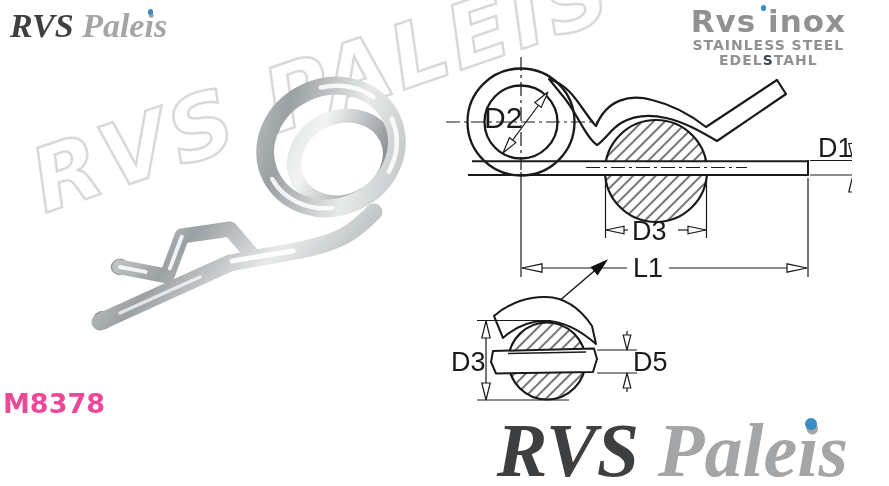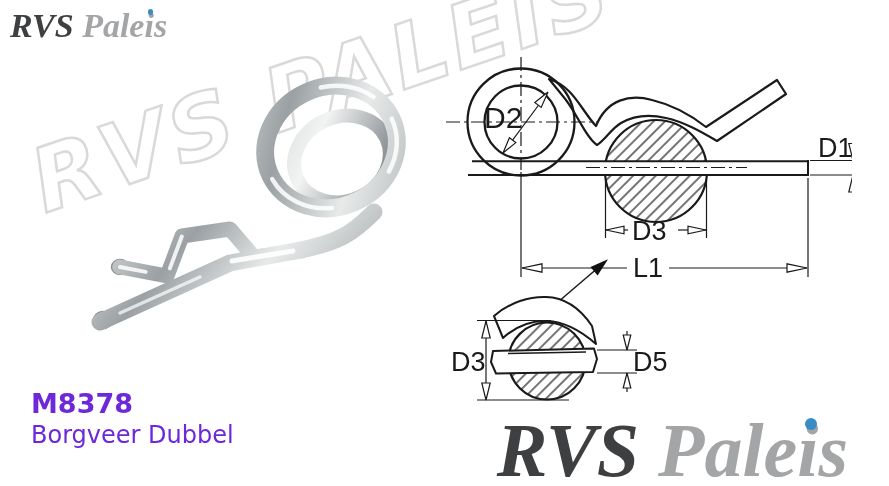--- a/index.html
+++ b/index.html
@@ -22,38 +22,43 @@
   
   #watermark{position:absolute;left:35px;top:185px;height:0;line-height:0;white-space:nowrap;
     font-size:88px;font-weight:bold;font-style:italic;letter-spacing:4px;
     color:transparent;-webkit-text-stroke:2.5px #d9d9d9;
     transform:rotate(-19deg);transform-origin:0 0;z-index:1;}
   
   #art{position:absolute;left:0;top:0;z-index:2;}
   text.dim{font-family:"Liberation Sans",sans-serif;font-size:27px;fill:#1a1a1a;}
   text.dim2{font-family:"Liberation Sans",sans-serif;font-size:30px;fill:#1a1a1a;}
   
-  #product{position:absolute;left:3px;top:388px;z-index:3;color:#6d28d9;margin-left:28px;}
+  #product{position:absolute;left:3px;top:388px;z-index:3;color:#ec4899;}
   #product .code{font-size:27px;font-weight:bold;line-height:32px;}
   #product .nm{font-size:24px;line-height:30px;}
   
   #logo-bottom{position:absolute;right:4px;top:410px;font-size:76px;line-height:80px;z-index:3;}
 </style>
 </head>
 <body>
 
 <div id="stage">
 
   <div id="watermark">RVS PALEIS</div>
 
   <div id="logo-top" class="logo-serif">
     <span class="logo-dark">RVS</span>
     <span class="logo-light"><span>Paleis</span><span class="i-dot"></span></span>
   </div>
 
+  <div id="brand-right">
+    <span class="line1"><span>Rvs inox</span><span class="inox-dot"></span></span>
+    <div class="line2">STAINLESS STEEL</div>
+    <div class="line3"><span>EDEL</span><span class="s-dark">S</span><span>TAHL</span></div>
+  </div>
 
   <svg id="art" width="889" height="486" viewBox="0 0 889 486">
     <defs>
       <pattern id="hatch" width="8" height="8" patternUnits="userSpaceOnUse" patternTransform="rotate(-45)">
         <rect width="8" height="8" fill="#ffffff"></rect>
         <line x1="0" y1="4" x2="8" y2="4" stroke="#2a2a2a" stroke-width="1.3"></line>
       </pattern>
       <linearGradient id="metal" gradientUnits="userSpaceOnUse" x1="80" y1="60" x2="420" y2="340">
         <stop offset="0" stop-color="#d9dbdc"></stop>
         <stop offset="0.22" stop-color="#f4f5f5"></stop>
@@ -180,21 +185,20 @@
         <text class="dim" x="632" y="240">D3</text>
         <text class="dim" x="633" y="277">L1</text>
         <text class="dim" x="451" y="371">D3</text>
         <text class="dim" x="633" y="371">D5</text>
       </g>
     </g>
   </svg>
 
   <div id="product">
     <div class="code">M8378</div>
-    <div class="nm">Borgveer Dubbel</div>
   </div>
 
   <div id="logo-bottom" class="logo-serif">
     <span class="logo-dark">RVS</span>
     <span class="logo-light"><span>Paleis</span><span class="i-dot"></span></span>
   </div>
 
 </div>
 
 </body></html>

